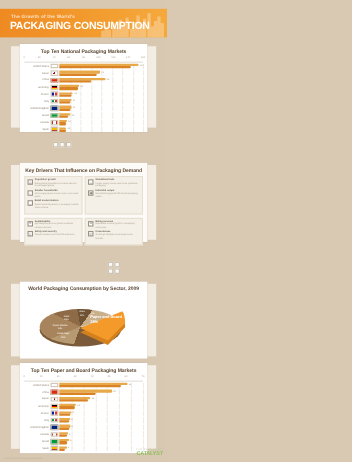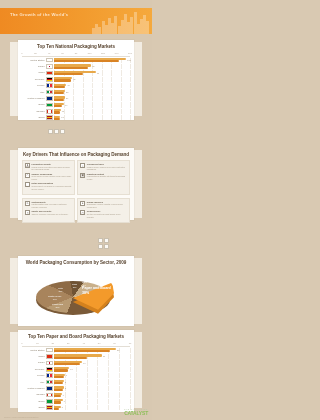--- a/index.html
+++ b/index.html
@@ -180,20 +180,21 @@
     font-size: 2px; color: #bfae95;
   }
 </style>
 </head>
 <body>
 
 <div class="page">
 
   <div class="header">
     <div class="hdr-sub">The Growth of the World's</div>
+    <div class="hdr-title">PACKAGING CONSUMPTION</div>
     <div class="hdr-bars">
         <i style="height: 6px; left: 0px;"></i>
         <i style="height: 10px; left: 3.2px;"></i>
         <i style="height: 7px; left: 6.4px;"></i>
         <i style="height: 13px; left: 9.6px;"></i>
         <i style="height: 9px; left: 12.8px;"></i>
         <i style="height: 16px; left: 16px;"></i>
         <i style="height: 11px; left: 19.2px;"></i>
         <i style="height: 18px; left: 22.4px;"></i>
         <i style="height: 8px; left: 25.6px;"></i>

